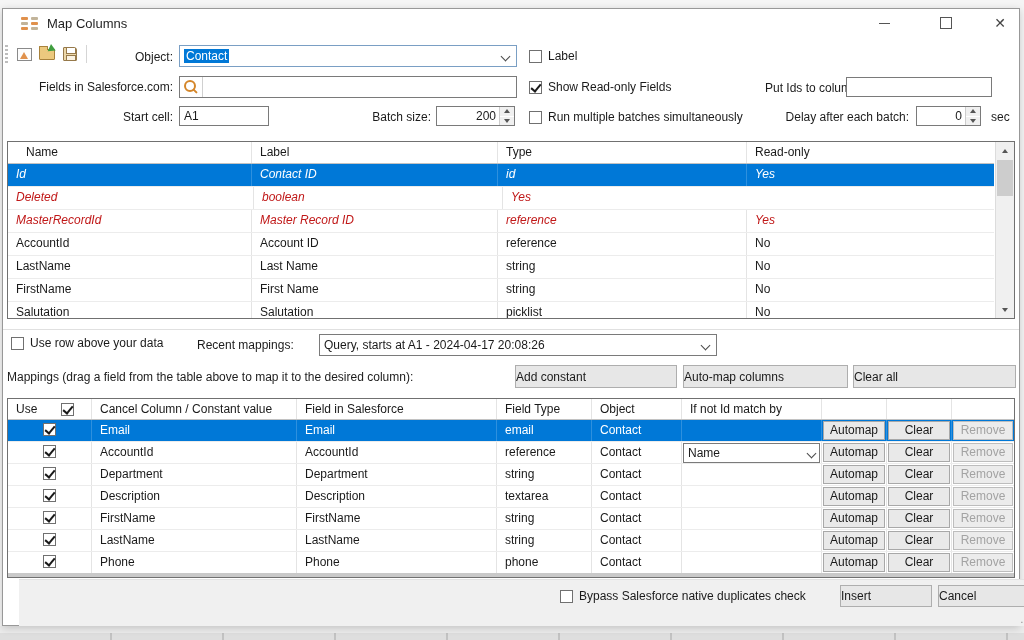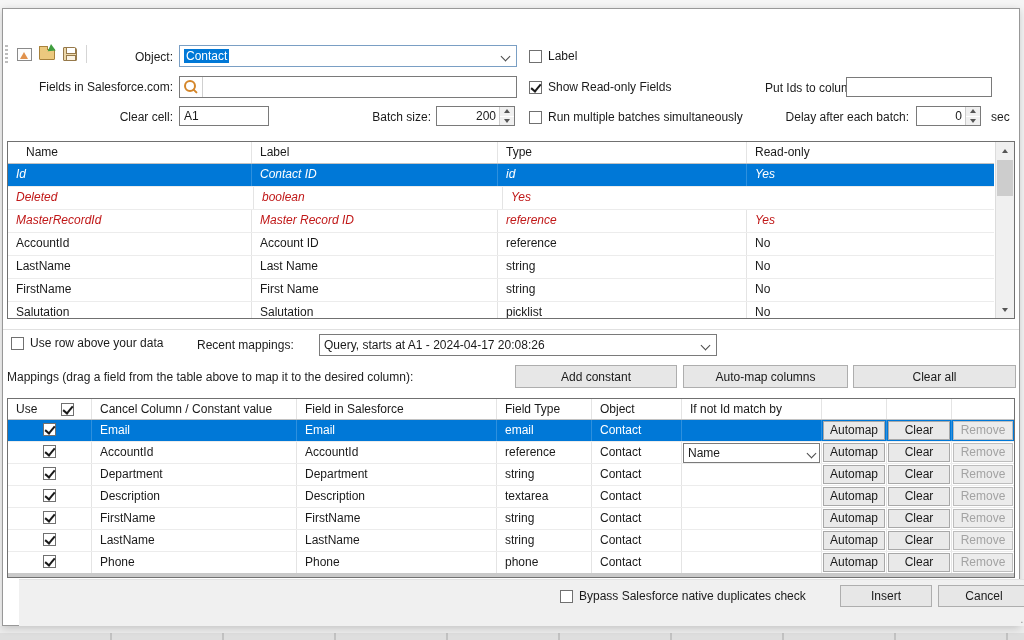--- a/index.html
+++ b/index.html
@@ -79,21 +79,21 @@
   .ftc0{width:244px}.ftc1{width:246px}.ftc2{width:249px}.ftc3{width:247px;border-right:none}
   .ft-head .ftc0{padding-left:18px}
   .vscroll{position:absolute;right:0;top:0;width:19px;height:100%;background:#f0f0f0;border-left:1px solid #dcdcdc;box-sizing:border-box}
   .vs-btn{position:absolute;left:0;width:100%;height:17px;display:flex;align-items:center;justify-content:center}
   .vs-up{top:0}.vs-down{bottom:0}
   .vs-thumb{position:absolute;left:1px;top:18px;width:16px;height:36px;background:#cdcdcd}
   
   .sep{position:absolute;left:0;top:320px;width:100%;height:1px;background:#e0e0e0}
   
   .btn{position:absolute;background:#e7e7e7;border:1px solid #aeaeae;box-sizing:border-box;
-    font-family:"Liberation Sans",sans-serif;font-size:12px;color:#1a1a1a;text-align:center;padding:0}
+    font-family:"Liberation Sans",sans-serif;font-size:12px;color:#1a1a1a;text-align:left;padding:0}
   
   .mtable{position:absolute;left:4px;top:389px;width:1008px;height:180px;border:1px solid #707070;background:#fff;box-sizing:border-box;overflow:hidden}
   .mt-head,.mt-row{display:flex;width:100%;box-sizing:border-box}
   .mt-head{height:21px;border-bottom:1px solid #c2c2c2;align-items:center}
   .mt-row{height:22px;border-bottom:1px solid #ececec;background:#fff;align-items:center}
   .mt-row.sel{background:#0078d7;color:#fff}
   .mc{box-sizing:border-box;height:100%;border-right:1px solid #e4e4e4;padding:3px 0 0 8px;white-space:nowrap;overflow:hidden}
   .mt-row.sel .mc{border-right-color:rgba(255,255,255,.18)}
   .mc-use{width:84px;display:flex;align-items:flex-start;justify-content:center;padding:3px 0 0 0}
   .mt-head .mc-use{justify-content:flex-start;padding-left:8px;gap:24px}
@@ -111,20 +111,44 @@
   .grip{position:absolute;right:3px;bottom:2px;width:12px;height:12px;color:#9a9a9a;font-size:11px;line-height:12px}
 </style>
 </head>
 <body>
 
 <div class="excel-strip"></div>
 <div class="excel-grid"></div>
 
 <div class="dialog">
 
+  <div class="titlebar">
+    <span class="app-icon">
+      <span class="col">
+          <span class="bar b-or"></span>
+          <span class="bar b-gr"></span>
+          <span class="bar b-or"></span>
+        </span>
+      <span class="col">
+          <span class="bar b-gr"></span>
+          <span class="bar b-or"></span>
+          <span class="bar b-gr"></span>
+        </span>
+    </span>
+    <span class="title-text">Map Columns</span>
+    <span class="winbtn wb-min">
+        <span class="glyph-min"></span>
+      </span>
+    <span class="winbtn wb-max">
+        <span class="glyph-max"></span>
+      </span>
+    <span class="winbtn wb-close">
+        <span class="glyph-close">✕</span>
+      </span>
+  </div>
 
   <div class="toolbar">
     <span class="tb-grip"></span>
     <span class="tb-btn">
         <span class="ic-image"></span>
       </span>
     <span class="tb-btn">
         <span class="ic-folder"></span>
       </span>
     <span class="tb-btn">
@@ -150,21 +174,21 @@
       </span>
     <span style="flex:1;padding:3px 4px"></span>
   </div>
   <div class="cbrow" style="left:526px;top:71px">
     <span class="cb checked"></span>
     <span>Show Read-only Fields</span>
   </div>
   <div class="lbl r" style="left:676px;top:72px;width:196px">Put Ids to column(s):</div>
   <div class="inputbox" style="left:843px;top:68px;width:146px;height:20px"></div>
 
-  <div class="lbl r" style="left:60px;top:101px;width:110px">Clear cell:</div>
+  <div class="lbl r" style="left:60px;top:101px;width:110px">Start cell:</div>
   <div class="inputbox" style="left:176px;top:97px;width:90px;height:20px">A1</div>
   <div class="lbl r" style="left:300px;top:101px;width:128px">Batch size:</div>
   <div class="spin" style="left:433px;top:97px;width:79px;height:20px">
     <span class="val">200</span>
     <span class="btns">
         <span class="sbtn">
           <span class="tri-up"></span>
         </span>
         <span class="sbtn">
           <span class="tri-down"></span>

